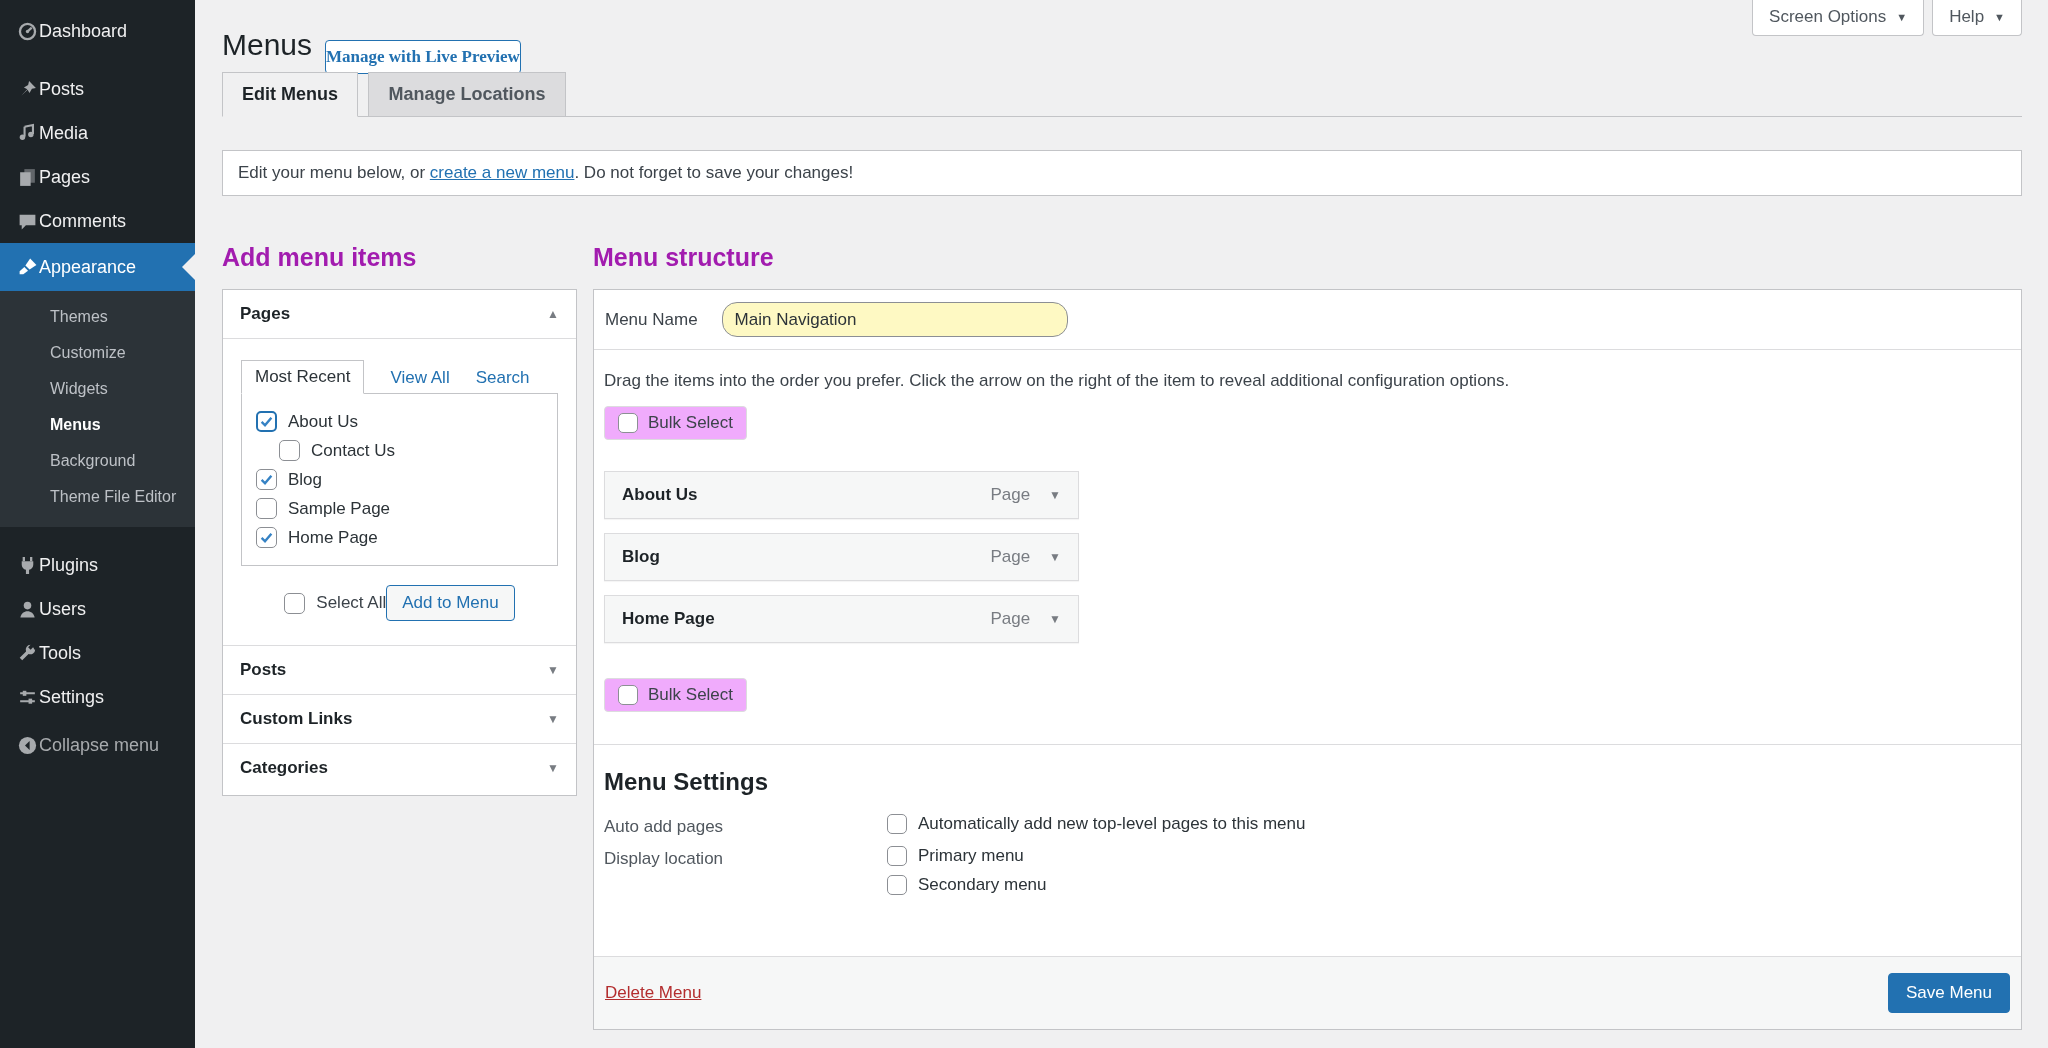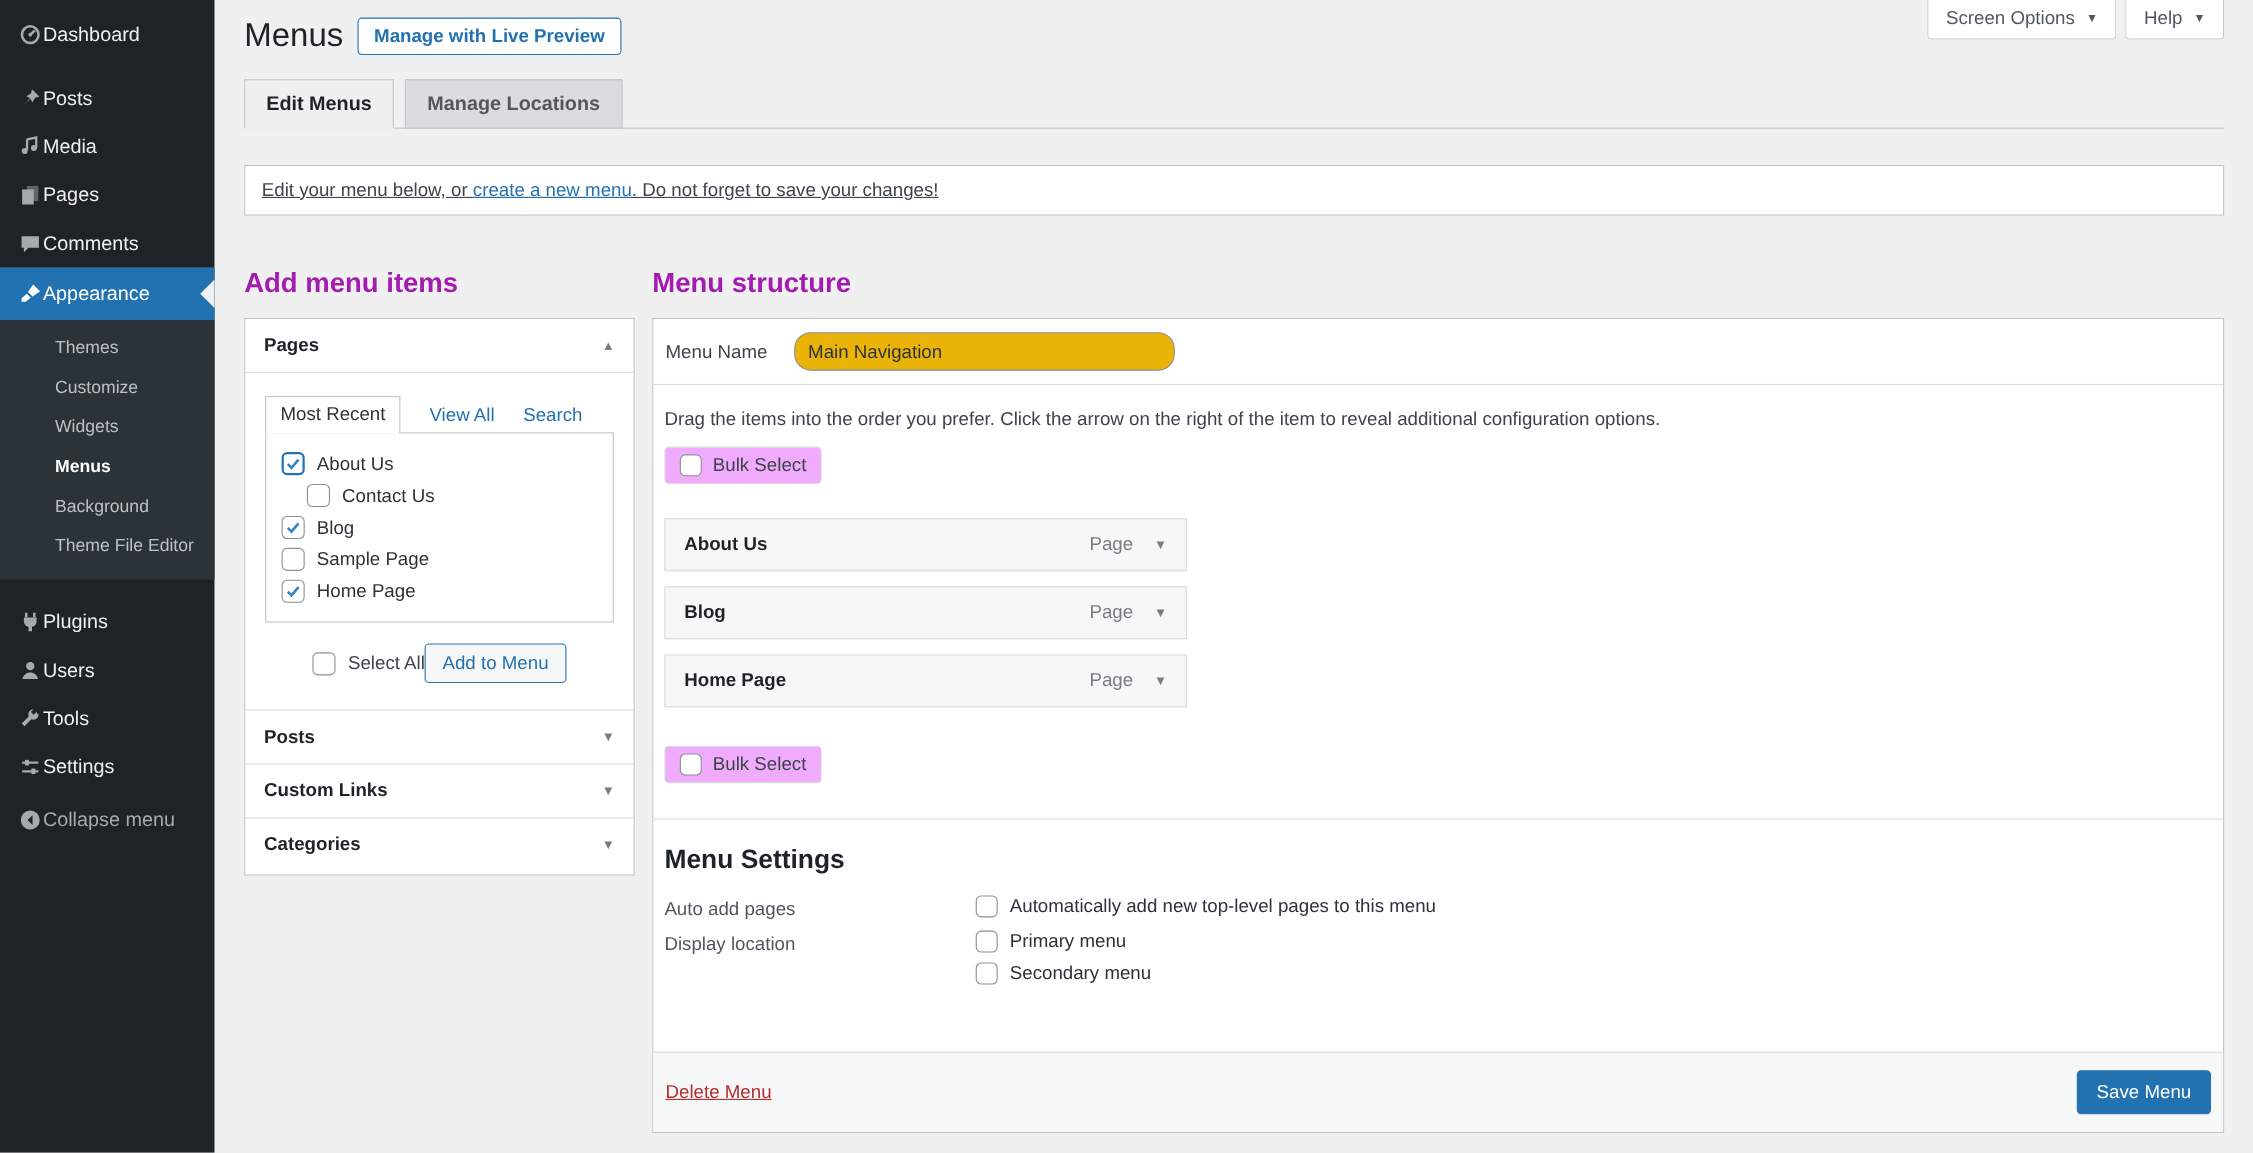--- a/index.html
+++ b/index.html
@@ -26,29 +26,29 @@
   .content { position:absolute; left:195px; top:0; right:0; bottom:0; }
 
   .meta-links { position:absolute; top:0; right:26px; display:flex; gap:8px; z-index:4; }
   .meta-tab { background:#fff; border:1px solid #c3c4c7; border-top:none; border-radius:0 0 4px 4px;
     padding:7px 16px 8px; font-size:17px; color:#50575e; display:flex; align-items:center; gap:10px; cursor:pointer; }
   .meta-tab .tri { font-size:11px; color:#50575e; }
 
   .title-row { position:absolute; left:27px; top:16px; display:flex; align-items:center; gap:13px; }
   .page-title { font-size:30px; font-weight:400; color:#1d2327; }
   .title-action { border:1.5px solid #2271b1; color:#2271b1; background:#fff; border-radius:4px;
-    padding:6px 14px; font-size:17px; font-weight:bold; cursor:pointer; font-family:Liberation Sans, sans-serif; }
+    padding:6px 0; font-size:17px; font-weight:bold; cursor:pointer; font-family:Liberation Serif, serif;margin-top:24px; }
 
   .nav-tab-wrap { position:absolute; left:27px; right:26px; top:72px; border-bottom:1px solid #c3c4c7; padding-left:0; }
   .nav-tab { display:inline-block; margin-bottom:-1px; margin-right:6px; padding:11px 19px; font-size:18px; font-weight:bold;
     border:1px solid #c3c4c7; background:#dcdcde; color:#50575e; cursor:pointer; }
   .nav-tab.active { background:#f0f0f1; border-bottom:1px solid #f0f0f1; color:#1d2327; }
 
   .notice-box { position:absolute; left:27px; right:26px; top:150px; background:#fff; border:1px solid #c3c4c7;
-    padding:12px 15px; font-size:17px; color:#3c434a;text-decoration:underline; }
+    padding:12px 15px; font-size:17px; color:#3c434a; }
   .notice-box a { color:#2271b1; text-decoration:underline; cursor:pointer; }
 
   .col-heading { font-size:25px; font-weight:bold; color:#a21caf; }
   .left-heading { position:absolute; left:27px; top:243px; }
   .right-heading { position:absolute; left:398px; top:243px; }
 
   
   .accordion { position:absolute; left:27px; top:289px; width:355px; background:#fff; border:1px solid #c3c4c7; }
   .acc-header { display:flex; align-items:center; justify-content:space-between; padding:14px 17px; cursor:pointer; }
   .acc-title { font-size:17px; font-weight:bold; color:#1d2327; }
@@ -72,21 +72,21 @@
   .pages-footer { display:flex; align-items:center; justify-content:center; margin-top:19px; }
   .select-all { display:flex; align-items:center; gap:11px; font-size:17px; color:#3c434a; cursor:pointer; }
   .btn-secondary { background:#f6f7f7; border:1.5px solid #2271b1; color:#2271b1; border-radius:4px;
     padding:7px 15px; font-size:17px; font-weight:500; cursor:pointer; font-family:inherit; }
 
   
   .menu-panel { position:absolute; left:398px; right:26px; top:289px; background:#fff; border:1px solid #c3c4c7; }
   .panel-header { display:flex; align-items:center; padding:12px 10px; border-bottom:1px solid #dcdcde; }
   .name-label { font-size:17px; color:#3c434a; margin:0 24px 0 1px; }
   .name-input { width:346px; height:35px; border:1px solid #8c8f94; border-radius:15px; padding:0 12px;
-    font-size:17px; color:#2c3338; font-family:inherit; background:#eab308; }
+    font-size:17px; color:#2c3338; font-family:inherit; background:#fef9c3; }
   .panel-body { padding:18px 10px 26px; }
   .instructions { font-size:17px; color:#3c434a; margin-top:3px; }
 
   .bulk-chip { display:inline-flex; align-items:center; gap:10px; margin-top:15px; background:#f0abfc;
     border:1px solid #dcdcde; border-radius:4px; padding:6px 13px; font-size:17px; color:#3c434a; cursor:pointer; }
   .bulk-chip .cb { width:20px; height:20px; flex-basis:20px; }
 
   .menu-items { margin-top:31px; width:475px; }
   .menu-item-bar { height:48px; background:#f6f7f7; border:1px solid #dcdcde; box-shadow:0 1px 1px rgba(0,0,0,.04);
     display:flex; align-items:center; padding:0 17px; margin-bottom:14px; cursor:grab; }

